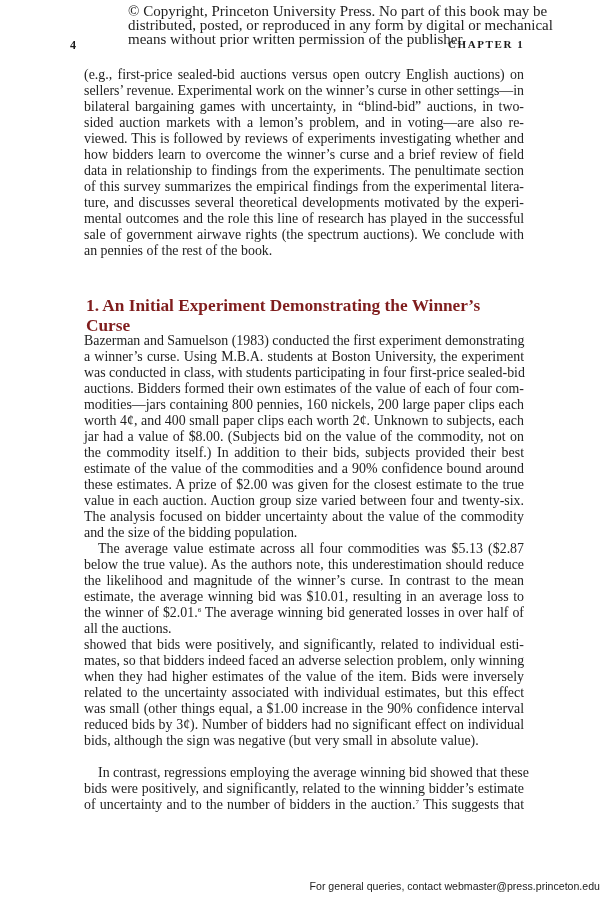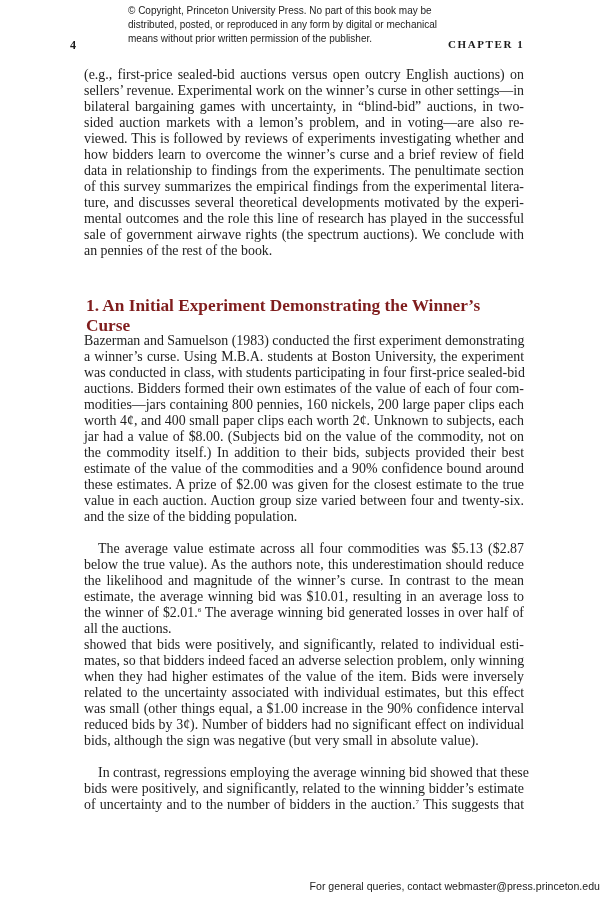--- a/index.html
+++ b/index.html
@@ -1,19 +1,19 @@
 <!DOCTYPE html>
 <html><head>
 <meta charset="utf-8">
 <style>
   html, body { margin: 0; padding: 0; background: #ffffff; }
   body { width: 600px; height: 906px; position: relative; overflow: hidden; color: #1a1a1a; }
   .copyright {
     position: absolute; left: 128px; top: 4px; width: 380px;
-    font-family: Liberation Sans, sans-serif; font-size: 10px; line-height: 14px; color: #222;
+    font-family: Liberation Serif, serif; font-size: 15px; line-height: 14px; color: #222;
   }
   .page-num {
     position: absolute; left: 70px; top: 38px;
     font-family: "Liberation Serif", serif; font-size: 12px; font-weight: bold;
   }
   .running-head {
     position: absolute; left: 448px; top: 38px;
     font-family: Liberation Serif, serif; font-size: 11px; font-weight: bold; letter-spacing: 1.6px;
   }
   .body-text {
@@ -67,20 +67,21 @@
   <span class="line">a winner’s curse. Using M.B.A. students at Boston University, the experiment</span>
   <span class="line">was conducted in class, with students participating in four first-price sealed-bid</span>
   <span class="line">auctions. Bidders formed their own estimates of the value of each of four com-</span>
   <span class="line">modities—jars containing 800 pennies, 160 nickels, 200 large paper clips each</span>
   <span class="line">worth 4¢, and 400 small paper clips each worth 2¢. Unknown to subjects, each</span>
   <span class="line">jar had a value of $8.00. (Subjects bid on the value of the commodity, not on</span>
   <span class="line">the commodity itself.) In addition to their bids, subjects provided their best</span>
   <span class="line">estimate of the value of the commodities and a 90% confidence bound around</span>
   <span class="line">these estimates. A prize of $2.00 was given for the closest estimate to the true</span>
   <span class="line">value in each auction. Auction group size varied between four and twenty-six.</span>
+  <span class="line">The analysis focused on bidder uncertainty about the value of the commodity</span>
   <span class="line last">and the size of the bidding population.</span>
 </div>
 
 <div class="body-text" style="top:541px">
   <span class="line indent">The average value estimate across all four commodities was $5.13 ($2.87</span>
   <span class="line">below the true value). As the authors note, this underestimation should reduce</span>
   <span class="line">the likelihood and magnitude of the winner’s curse. In contrast to the mean</span>
   <span class="line">estimate, the average winning bid was $10.01, resulting in an average loss to</span>
   <span class="line"><span>the winner of $2.01.</span><sup>6</sup><span> The average winning bid generated losses in over half of</span></span>
   <span class="line last">all the auctions.</span>

